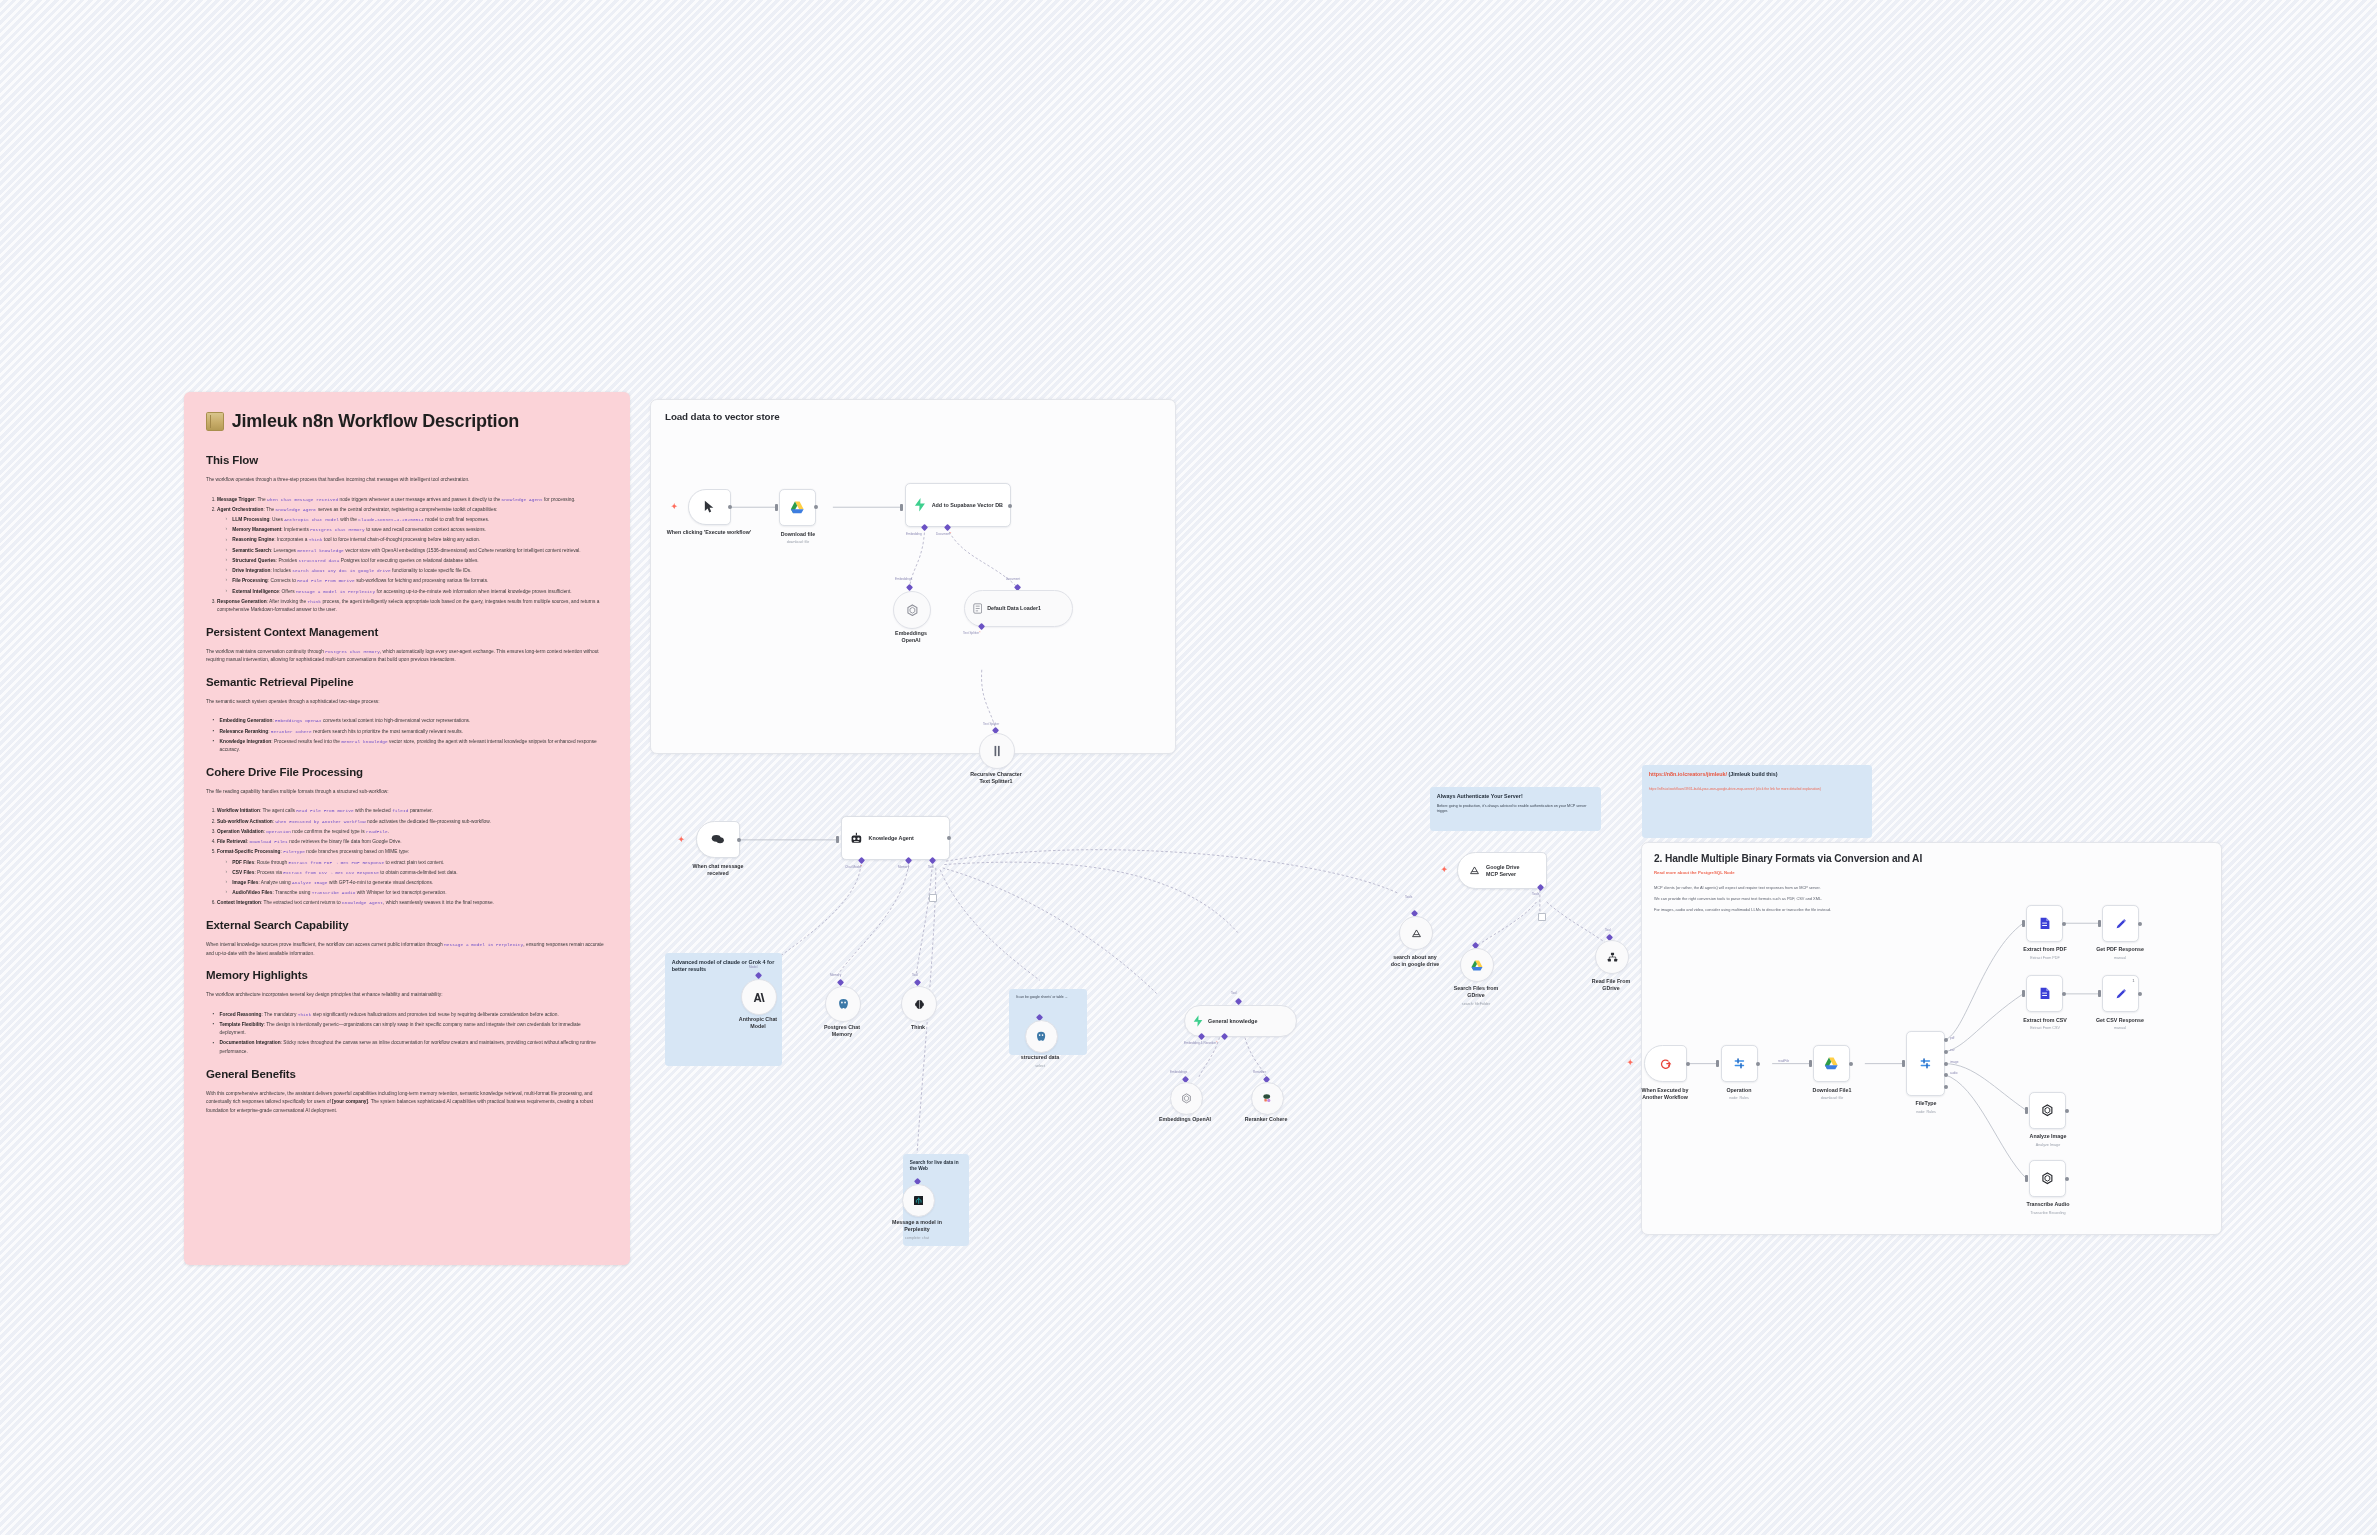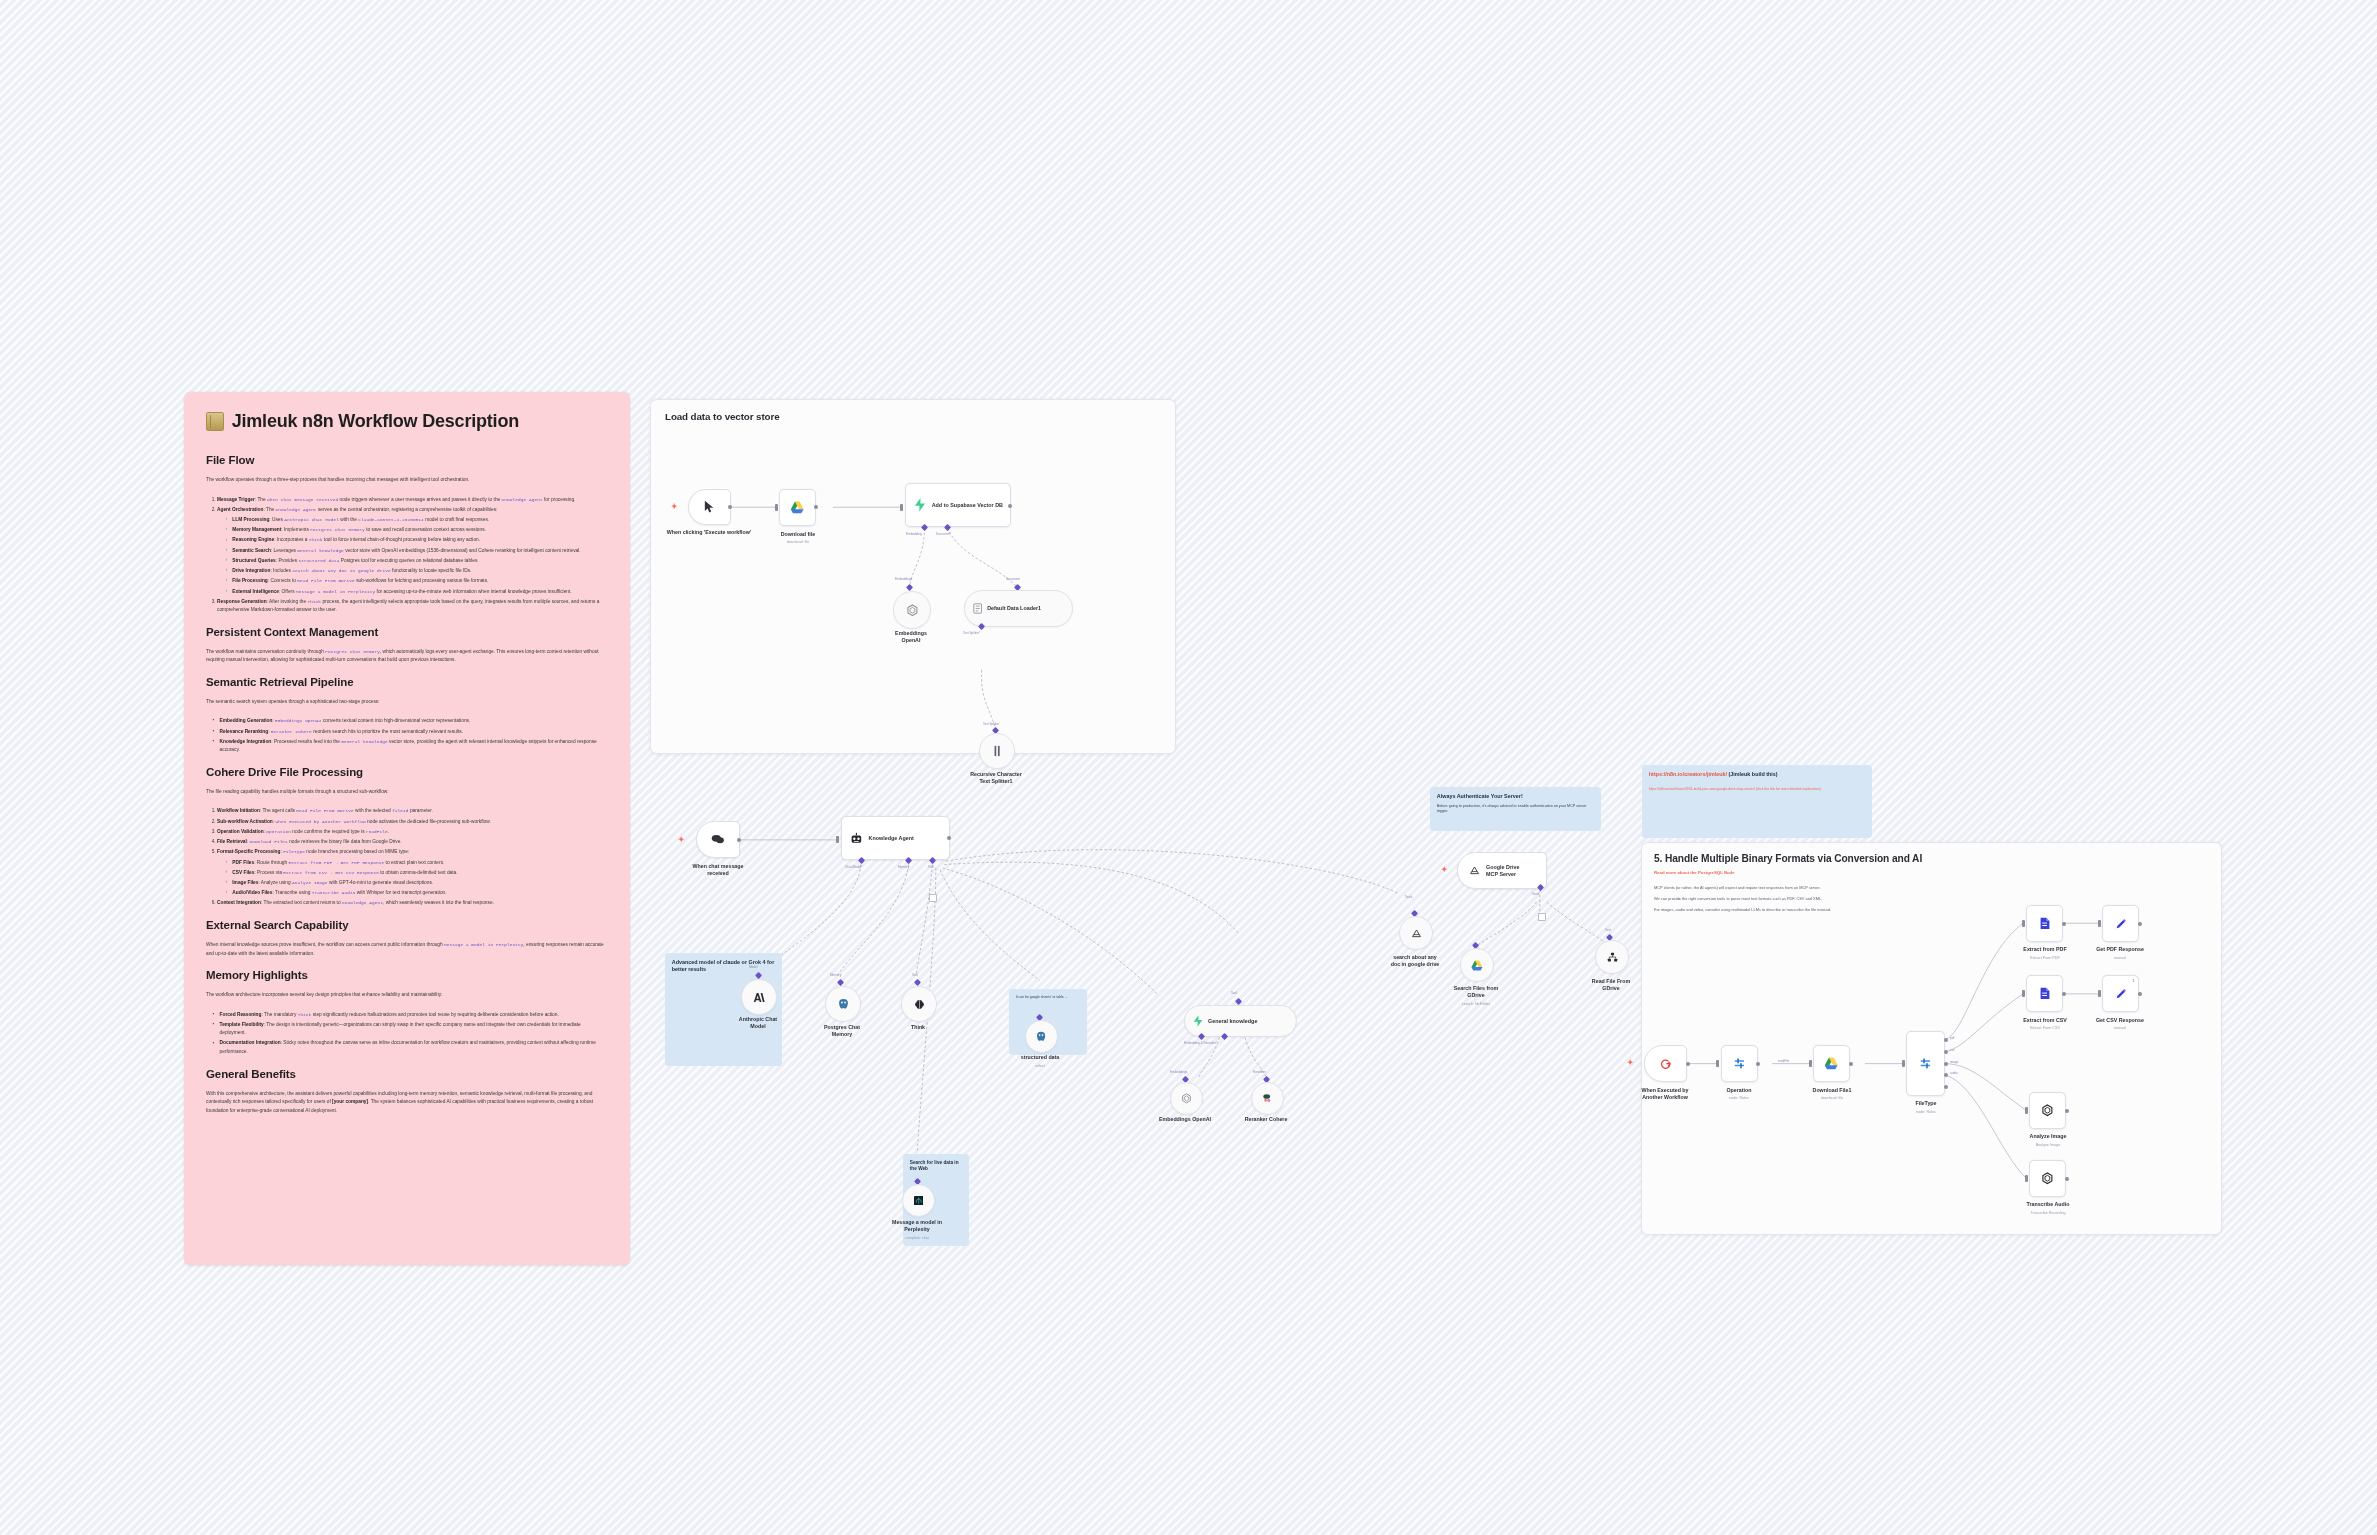--- a/index.html
+++ b/index.html
@@ -73,21 +73,21 @@
 <body>
 
 <div class="canvas">
 
   <div class="doc-note">
     <div class="doc-title">
       <span class="book-ico"></span>
       <span>Jimleuk n8n Workflow Description</span>
     </div>
 
-    <div class="doc-h2">File Flow</div>
+    <div class="doc-h2">This Flow</div>
     <div class="doc-p">The workflow operates through a three-step process that handles incoming chat messages with intelligent tool orchestration.</div>
     <ol class="doc-ol">
       <li><b>Message Trigger</b>: The <code>When chat message received</code> node triggers whenever a user message arrives and passes it directly to the <code>Knowledge Agent</code> for processing.</li>
       <li><b>Agent Orchestration</b>: The <code>Knowledge Agent</code> serves as the central orchestrator, registering a comprehensive toolkit of capabilities:
         <ul class="doc-ul2">
           <li><b>LLM Processing</b>: Uses <code>Anthropic Chat Model</code> with the <code>claude-sonnet-4-20250514</code> model to craft final responses.</li>
           <li><b>Memory Management</b>: Implements <code>Postgres Chat Memory</code> to save and recall conversation context across sessions.</li>
           <li><b>Reasoning Engine</b>: Incorporates a <code>Think</code> tool to force internal chain-of-thought processing before taking any action.</li>
           <li><b>Semantic Search</b>: Leverages <code>General knowledge</code> vector store with OpenAI embeddings (1536-dimensional) and Cohere reranking for intelligent content retrieval.</li>
           <li><b>Structured Queries</b>: Provides <code>structured data</code> Postgres tool for executing queries on relational database tables.</li>
@@ -418,21 +418,21 @@
       </svg>
   </div>
   <div class="node-label" style="left:1611px;top:978px;">Read File From<br>GDrive</div>
 
   <div class="sticky" style="left:1642px;top:765px;width:230px;height:73px;">
     <div class="sticky-t"><span class="sticky-link">https://n8n.io/creators/jimleuk/</span> (Jimleuk build this)</div>
     <div class="sticky-lnk-sm" style="margin-top:8.5px;"><span>https://n8n.io/workflows/3931-build-your-own-google-drive-mcp-server/</span> (click the link for more detailed explanation)</div>
   </div>
 
   <div class="panel" style="left:1641px;top:842px;width:579px;height:391px;"></div>
-  <div class="panel-title" style="left:1654px;top:853px;font-size:10.2px;">5. Handle Multiple Binary Formats via Conversion and AI</div>
+  <div class="panel-title" style="left:1654px;top:853px;font-size:10.2px;">2. Handle Multiple Binary Formats via Conversion and AI</div>
   <div style="position:absolute;left:1654px;top:870px;font-size:4.3px;color:#ef6a55;font-weight:bold;">Read more about the PostgreSQL Node</div>
   <div style="position:absolute;left:1654px;top:885px;font-size:3.9px;color:#5a5f6b;">MCP clients (or rather, the AI agents) will expect and require text responses from an MCP server.</div>
   <div style="position:absolute;left:1654px;top:896px;font-size:3.9px;color:#5a5f6b;">We can provide the right conversion tools to parse most text formats such as PDF, CSV and XML.</div>
   <div style="position:absolute;left:1654px;top:907px;font-size:3.9px;color:#5a5f6b;">For images, audio and video, consider using multimodal LLMs to describe or transcribe the file instead.</div>
 
   <svg class="edges" viewBox="0 0 2794 1805" width="2377" height="1536">
     <line class="ln" x1="1984" y1="1250" x2="2019" y2="1250"></line>
     <line class="ln" x1="2083" y1="1250" x2="2128" y2="1250"></line>
     <line class="ln" x1="2192" y1="1250" x2="2237" y2="1250"></line>
     <path class="ln" d="M2286 1222 C2310 1215, 2330 1120, 2378 1085"></path>

